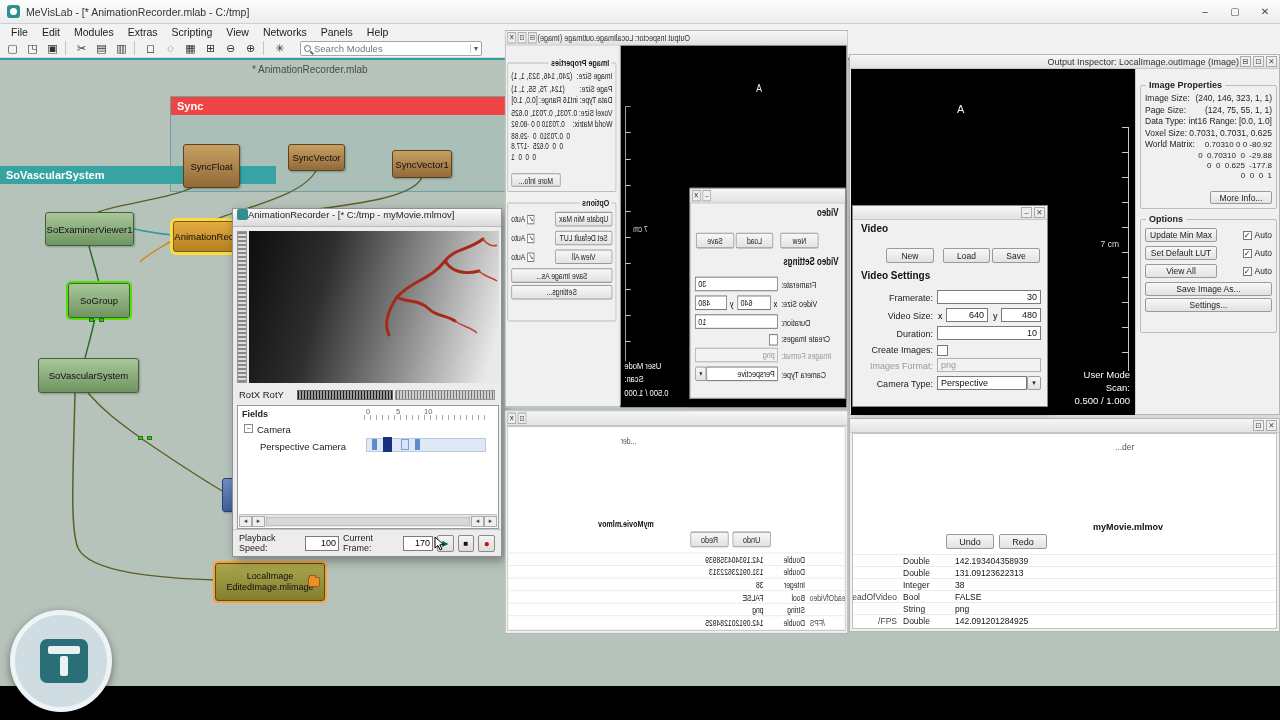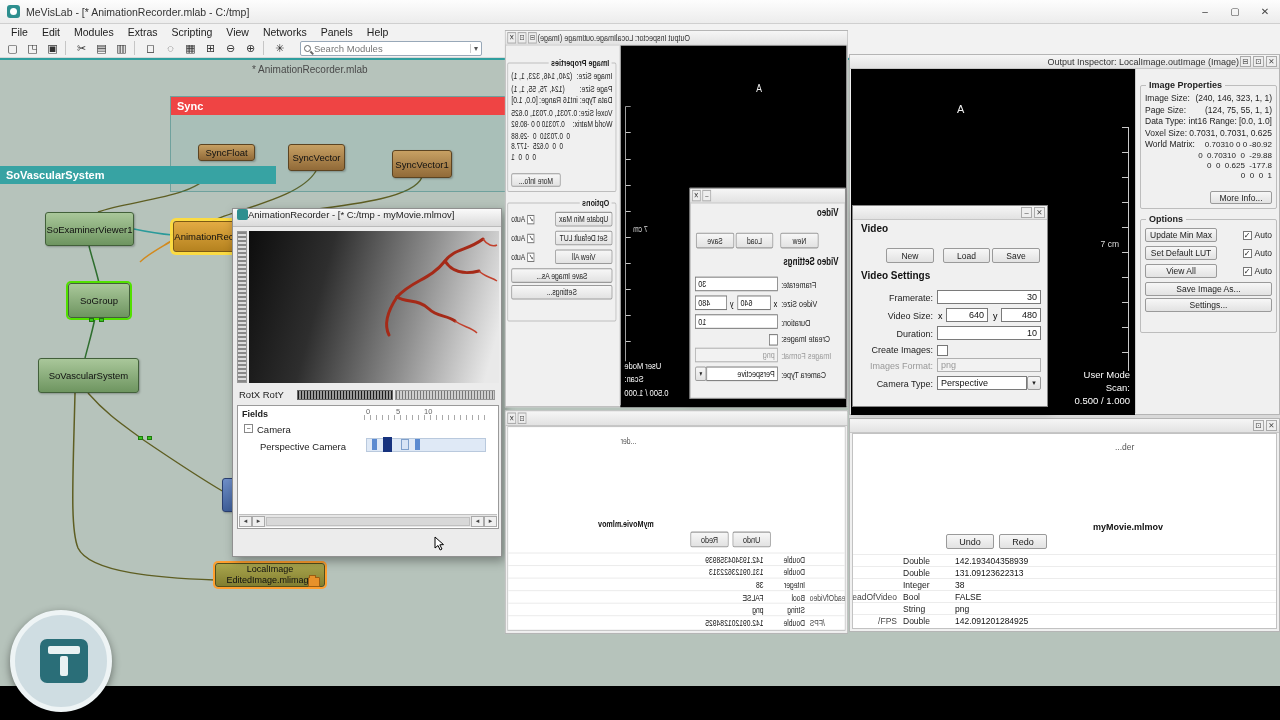--- a/index.html
+++ b/index.html
@@ -176,29 +176,29 @@
       <path d="M75,335 C73,420 70,470 78,490 C90,515 160,520 215,522" fill="none" stroke="#5e5e22" stroke-width="1.5"></path>
       <path d="M88,335 C110,360 128,370 142,381 C170,400 200,420 224,434" fill="none" stroke="#5e5e22" stroke-width="1.4"></path>
       <path d="M173,182 C160,190 148,196 140,204" fill="none" stroke="#d28a1e" stroke-width="1.5"></path>
     </svg>
 
     <div class="grp" style="left:170px;top:38px;width:340px;height:96px">
       <div class="grp-h">Sync</div>
     </div>
     <div class="grp-h2" style="left:0;top:108px;width:276px">SoVascularSystem</div>
 
-    <div class="mod mod-ml" style="left:198px;top:86px;width:57px;height:17px">SyncFloat</div>
+    <div class="mod mod-ml" style="left:183px;top:86px;width:57px;height:44px">SyncFloat</div>
     <div class="mod mod-ml" style="left:288px;top:86px;width:57px;height:27px">SyncVector</div>
     <div class="mod mod-ml" style="left:392px;top:92px;width:60px;height:28px">SyncVector1</div>
     <div class="mod mod-inv" style="left:45px;top:154px;width:89px;height:34px">SoExaminerViewer1</div>
     <div class="mod mod-rec" style="left:173px;top:163px;width:84px;height:31px">AnimationRecorder</div>
     <div class="mod mod-inv mod-sel" style="left:68px;top:225px;width:62px;height:35px">SoGroup</div>
     <div class="mod mod-inv" style="left:38px;top:300px;width:101px;height:35px">SoVascularSystem</div>
     <div class="mod" style="left:222px;top:420px;width:14px;height:34px;background:linear-gradient(#6f8fc9,#3f5f99);border-color:#2a3f70"></div>
-    <div class="mod mod-li" style="left:215px;top:505px;width:110px;height:24px">
+    <div class="mod mod-li" style="left:215px;top:505px;width:110px;height:38px">
       <span>LocalImage</span>
       <span>EditedImage.mlimage</span>
       <span class="fold"></span>
     </div>
 
     <div class="cdot" style="left:89px;top:260px"></div>
     <div class="cdot" style="left:99px;top:260px"></div>
     <div class="cdot" style="left:138px;top:378px"></div>
     <div class="cdot" style="left:147px;top:378px"></div>
   </div>
@@ -423,20 +423,29 @@
       <div class="kf" style="left:163px;top:33px;width:8px;height:11px;background:#d7e4f6;border:1px solid #7fa0cc"></div>
       <div class="kf" style="left:177px;top:33px;width:5px;height:11px;background:#5b8ad0"></div>
       <div class="hs">
         <div class="harr">◂</div>
         <div class="harr">▸</div>
         <div class="htrack"></div>
         <div class="harr">◂</div>
         <div class="harr">▸</div>
       </div>
     </div>
+    <div class="ctrl">
+      <span>Playback Speed:</span>
+      <input class="num" value="100" style="">
+      <span>Current Frame:</span>
+      <input class="num" style="width: 30px;" value="170">
+      <div class="pbtn" style="color:#064">▶</div>
+      <div class="pbtn" style="color:#111">■</div>
+      <div class="pbtn" style="color:#c11;font-size:10px">●</div>
+    </div>
   </div>
 
   <div id="mirror">
     <div id="mirror-inner">
         <div>
 
       <div class="winA">
         <div class="wtitle">
           <div class="clipL">
                 <span>Output Inspector: LocalImage.outImage (Image)</span>

